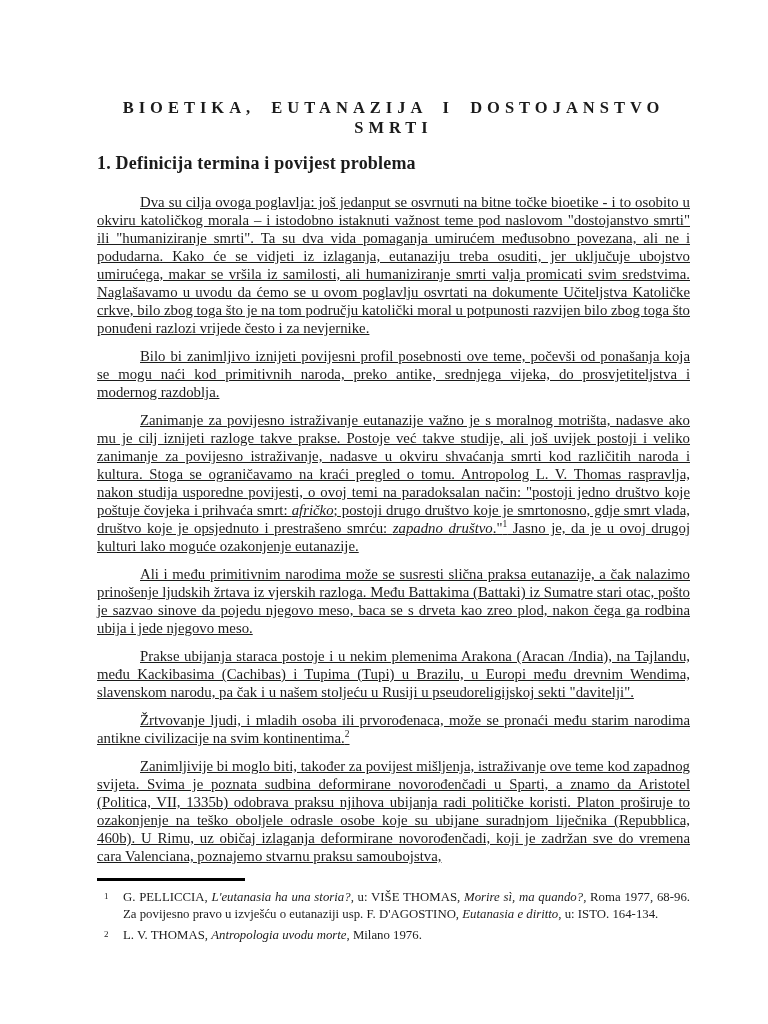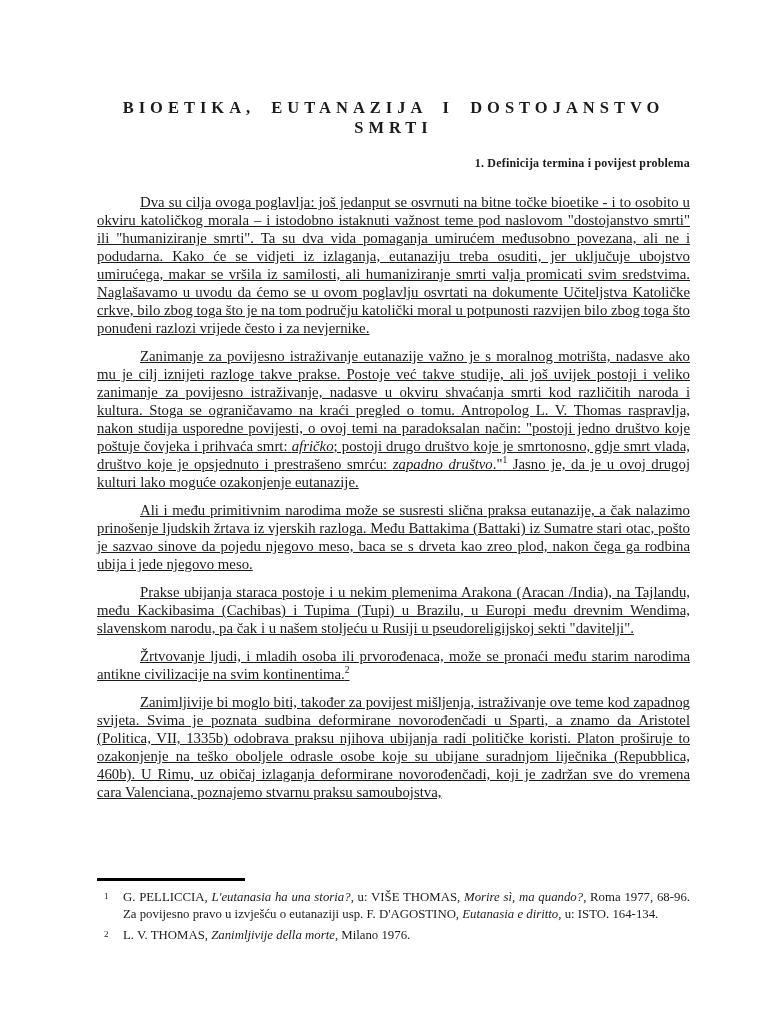--- a/index.html
+++ b/index.html
@@ -25,24 +25,24 @@
   .doc-title {
     font-size: 16.5px;
     line-height: 20px;
     font-weight: bold;
     letter-spacing: 5px;
     word-spacing: 7px;
     text-align: center;
     margin: 0 0 15px 0;
   }
   .doc-subtitle {
-    font-size: 12px;
+    font-size: 18px;
     line-height: 20px;
     font-weight: bold;
-    text-align: right;
+    text-align: left;
     letter-spacing: 0.2px;
     margin: 0 0 20px 0;
   }
   .para {
     font-size: 14.8px;
     line-height: 18px;
     text-align: justify;
     text-indent: 43px;
     margin: 0 0 10px 0;
     text-decoration: underline;
@@ -84,27 +84,28 @@
 </style>
 </head>
 <body>
 
 <div class="page">
   <div class="content">
     <h1 class="doc-title">BIOETIKA, EUTANAZIJA I DOSTOJANSTVO SMRTI</h1>
     <h2 class="doc-subtitle">1. Definicija termina i povijest problema</h2>
     <div id="paragraphs">
         <p class="para"><span>Dva su cilja ovoga poglavlja: još jedanput se osvrnuti na bitne točke bioetike - i to osobito u okviru katoličkog morala – i istodobno istaknuti važnost teme pod naslovom "dostojanstvo smrti" ili "humaniziranje smrti". Ta su dva vida pomaganja umirućem međusobno povezana, ali ne i podudarna. Kako će se vidjeti iz izlaganja, eutanaziju treba osuditi, jer uključuje ubojstvo umirućega, makar se vršila iz samilosti, ali humaniziranje smrti valja promicati svim sredstvima. Naglašavamo u uvodu da ćemo se u ovom poglavlju osvrtati na dokumente Učiteljstva Katoličke crkve, bilo zbog toga što je na tom području katolički moral u potpunosti razvijen bilo zbog toga što ponuđeni razlozi vrijede često i za nevjernike.</span></p>
+        <p class="para"><span>Bilo bi zanimljivo iznijeti povijesni profil posebnosti ove teme, počevši od ponašanja koja se mogu naći kod primitivnih naroda, preko antike, srednjega vijeka, do prosvjetiteljstva i modernog razdoblja.</span></p>
         <p class="para"><span>Zanimanje za povijesno istraživanje eutanazije važno je s moralnog motrišta, nadasve ako mu je cilj iznijeti razloge takve prakse. Postoje već takve studije, ali još uvijek postoji i veliko zanimanje za povijesno istraživanje, nadasve u okviru shvaćanja smrti kod različitih naroda i kultura. Stoga se ograničavamo na kraći pregled o tomu. Antropolog L. V. Thomas raspravlja, nakon studija usporedne povijesti, o ovoj temi na paradoksalan način: "postoji jedno društvo koje poštuje čovjeka i prihvaća smrt: </span><em>afričko</em><span>; postoji drugo društvo koje je smrtonosno, gdje smrt vlada, društvo koje je opsjednuto i prestrašeno smrću: </span><em>zapadno društvo</em><span>."</span><sup>1</sup><span> Jasno je, da je u ovoj drugoj kulturi lako moguće ozakonjenje eutanazije.</span></p>
         <p class="para"><span>Ali i među primitivnim narodima može se susresti slična praksa eutanazije, a čak nalazimo prinošenje ljudskih žrtava iz vjerskih razloga. Među Battakima (Battaki) iz Sumatre stari otac, pošto je sazvao sinove da pojedu njegovo meso, baca se s drveta kao zreo plod, nakon čega ga rodbina ubija i jede njegovo meso.</span></p>
         <p class="para"><span>Prakse ubijanja staraca postoje i u nekim plemenima Arakona (Aracan /India), na Tajlandu, među Kackibasima (Cachibas) i Tupima (Tupi) u Brazilu, u Europi među drevnim Wendima, slavenskom narodu, pa čak i u našem stoljeću u Rusiji u pseudoreligijskoj sekti "davitelji".</span></p>
         <p class="para"><span>Žrtvovanje ljudi, i mladih osoba ili prvorođenaca, može se pronaći među starim narodima antikne civilizacije na svim kontinentima.</span><sup>2</sup></p>
         <p class="para"><span>Zanimljivije bi moglo biti, također za povijest mišljenja, istraživanje ove teme kod zapadnog svijeta. Svima je poznata sudbina deformirane novorođenčadi u Sparti, a znamo da Aristotel (Politica, VII, 1335b) odobrava praksu njihova ubijanja radi političke koristi. Platon proširuje to ozakonjenje na teško oboljele odrasle osobe koje su ubijane suradnjom liječnika (Repubblica, 460b). U Rimu, uz običaj izlaganja deformirane novorođenčadi, koji je zadržan sve do vremena cara Valenciana, poznajemo stvarnu praksu samoubojstva,</span></p>
       </div>
   </div>
   <div class="footnotes">
     <div class="fn-sep"></div>
     <div id="footnote-list">
         <div class="fn"><span class="fn-num">1</span><span>G. PELLICCIA, </span><em>L'eutanasia ha una storia?</em><span>, u: VIŠE THOMAS, </span><em>Morire sì, ma quando?</em><span>, Roma 1977, 68-96. Za povijesno pravo u izvješću o eutanaziji usp. F. D'AGOSTINO, </span><em>Eutanasia e diritto</em><span>, u: ISTO. 164-134.</span></div>
-        <div class="fn"><span class="fn-num">2</span><span>L. V. THOMAS, </span><em>Zanimljivije della morte</em><span>, Milano 1976.</span></div>
+        <div class="fn"><span class="fn-num">2</span><span>L. V. THOMAS, </span><em>Antropologia uvodu morte</em><span>, Milano 1976.</span></div>
       </div>
   </div>
 </div>
 
 </body></html>

